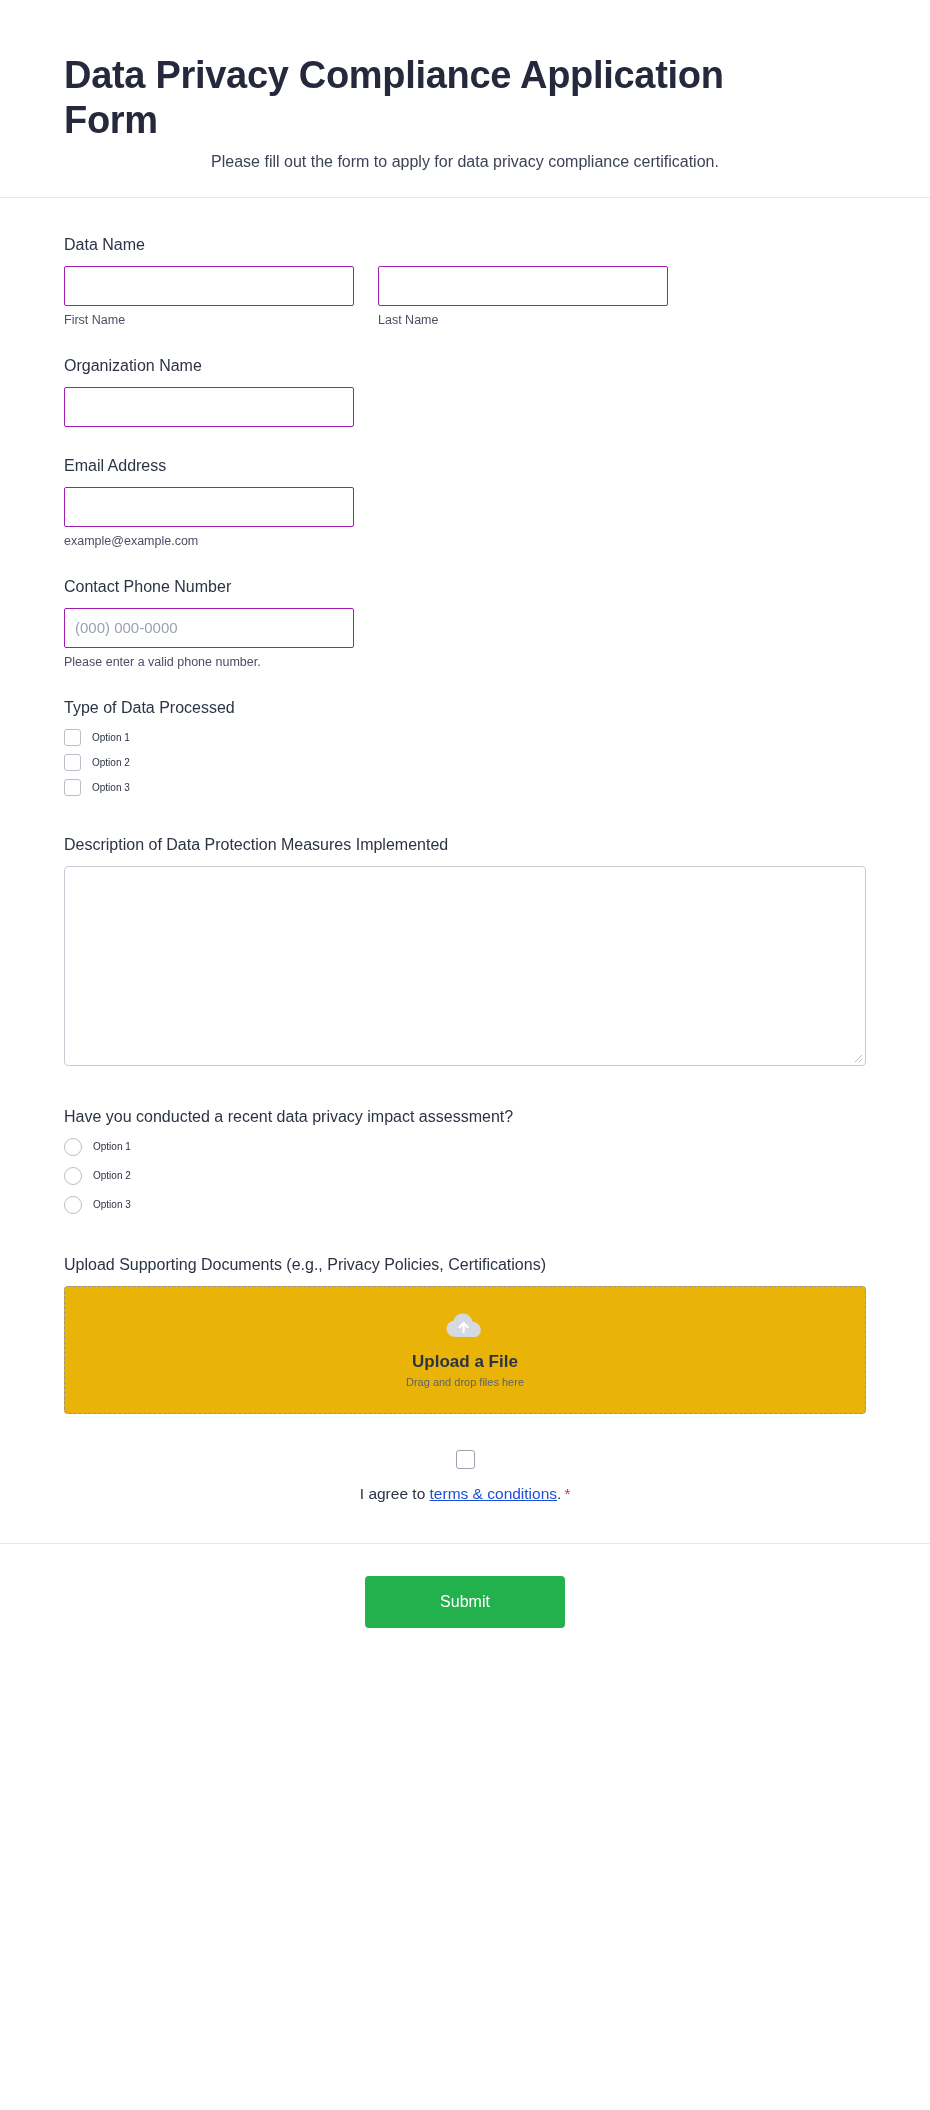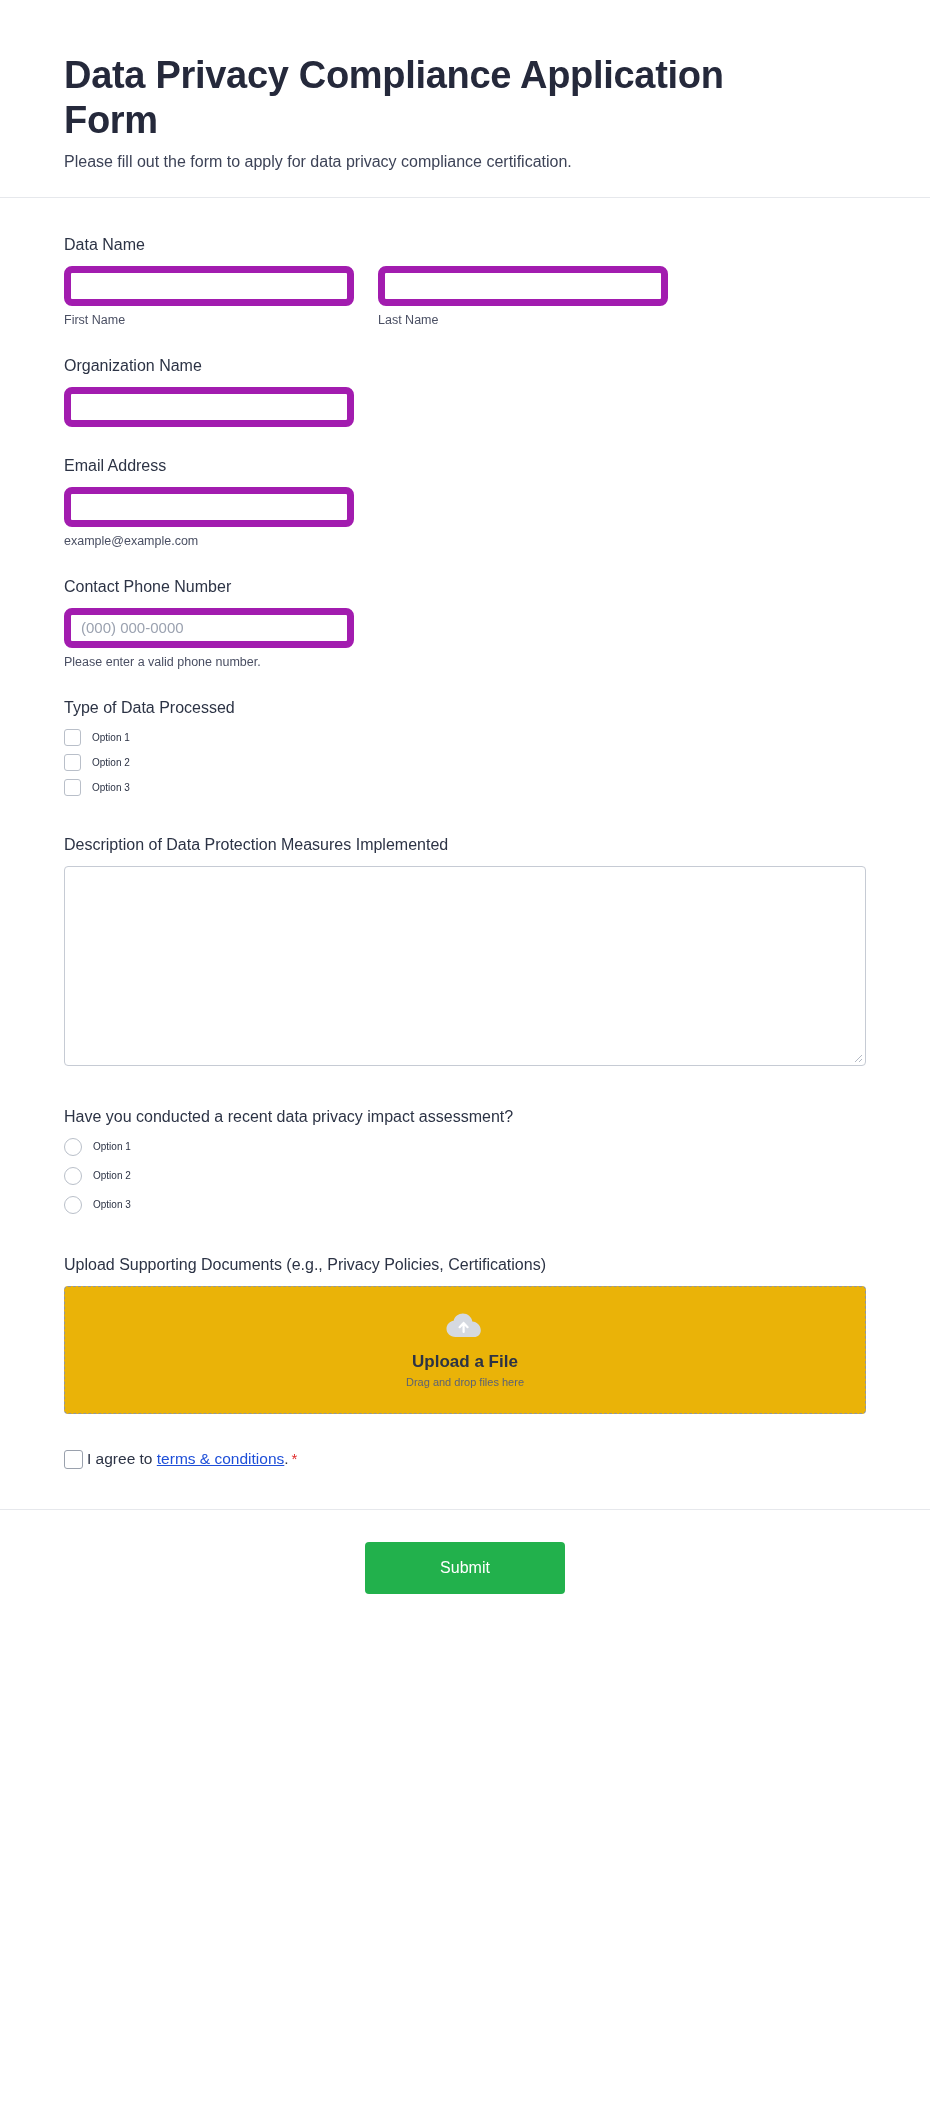--- a/index.html
+++ b/index.html
@@ -29,20 +29,21 @@
     color: #25293b;
     margin: 9px 0 10px 0;
     letter-spacing: -0.3px;
     max-width: 740px;
   }
   .form-subtitle {
     font-size: 16px;
     color: #3d4357;
     margin: 0;
     font-weight: normal;
+    text-align: center;
   }
   
   .form-body {
     padding: 38px 64px 0 64px;
   }
   .field {
     margin-bottom: 30px;
   }
   .field-label {
     font-size: 16px;
@@ -51,22 +52,22 @@
     display: block;
   }
   .sub-label {
     font-size: 12.5px;
     color: #4a4f63;
     margin-top: 7px;
   }
   .input {
     width: 100%;
     height: 40px;
-    border: 7px solid #a21caf;
-    border-radius: 8px;
+    border: 1px solid #a21caf;
+    border-radius: 2px;
     background: #ffffff;
     padding: 8px 10px;
     font-size: 15px;
     font-family: "Liberation Sans", sans-serif;
     color: #2c3345;
     outline: none;
   }
   .input::placeholder { color: #9ba2b0; }
   .row-2 {
     display: flex;
@@ -149,22 +150,23 @@
   }
   .upload-sub {
     font-size: 11px;
     color: #5c6374;
   }
   .cloud-icon { margin-bottom: 6px; }
   
   .terms {
     display: flex;
     align-items: center;
-    gap: 4px;
+    gap: 16px;
     margin: 36px 0 40px 0;
+    flex-direction: column;
   }
   .terms-box {
     width: 19px;
     height: 19px;
     border: 1px solid #9aa1ad;
     border-radius: 3px;
     background: #fff;
     flex: 0 0 19px;
   }
   .terms-text {

